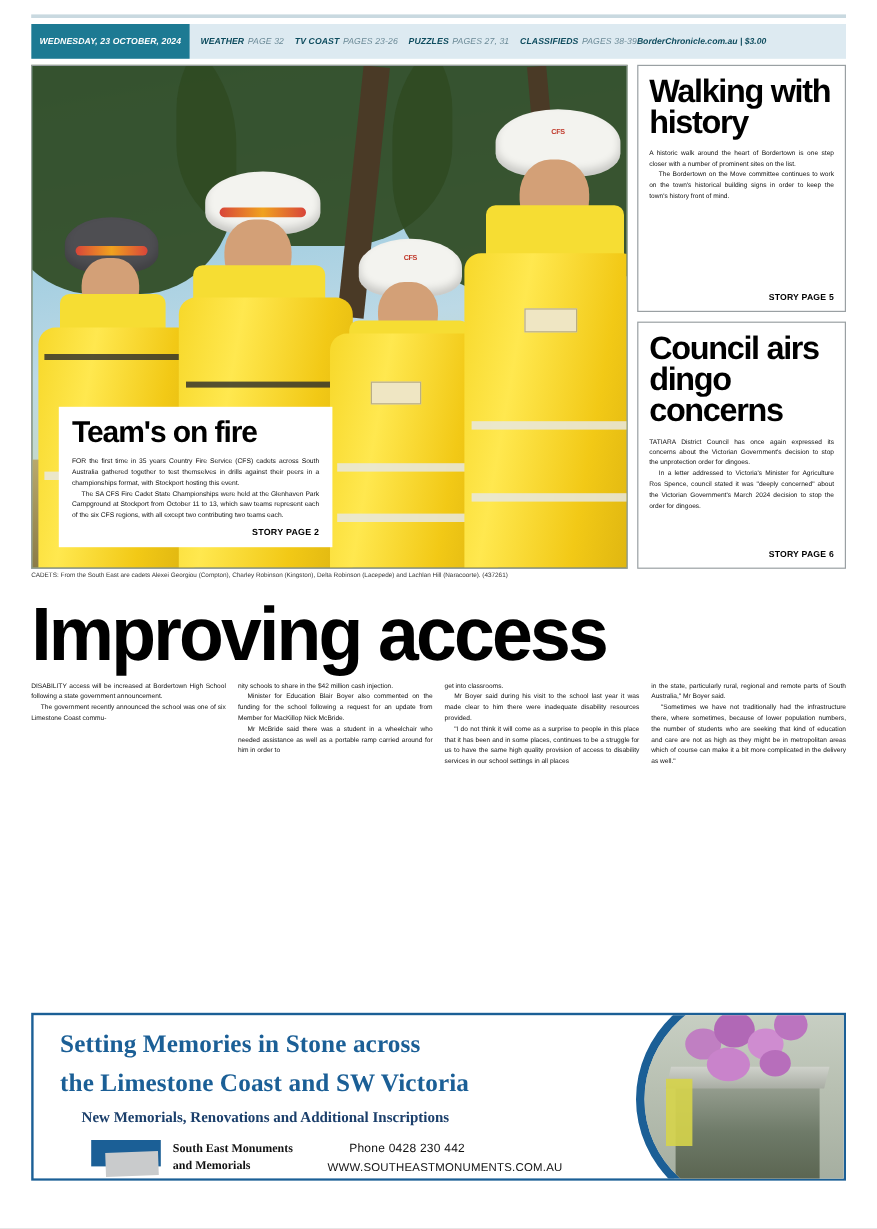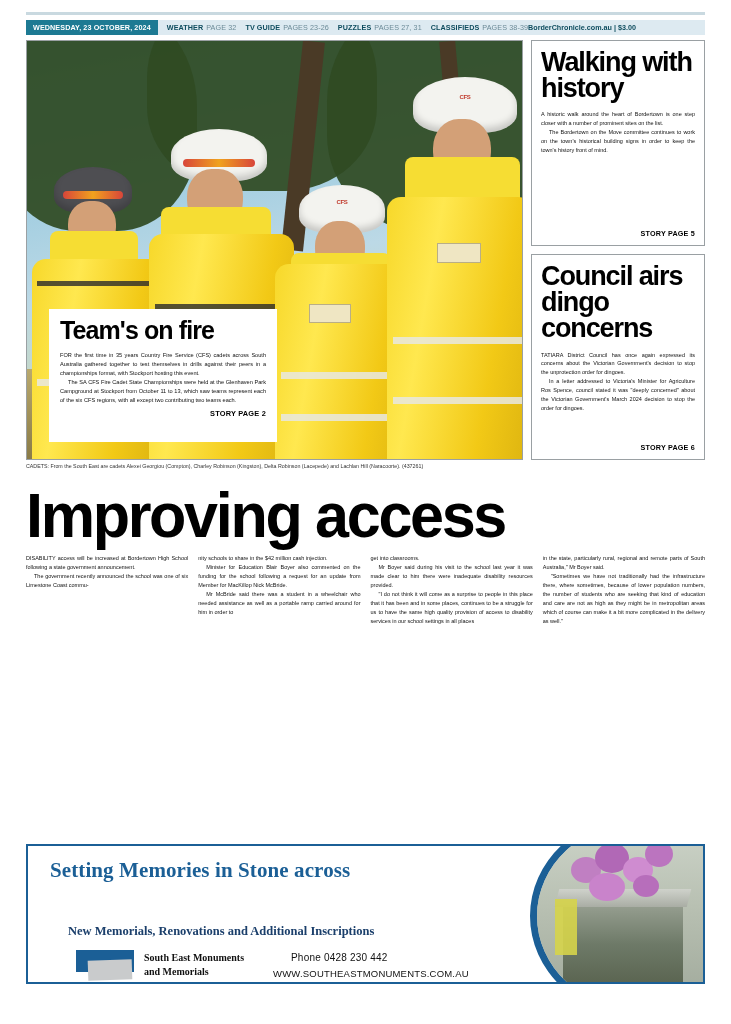--- a/index.html
+++ b/index.html
@@ -28,26 +28,27 @@
     letter-spacing:0.9px;
     color:#1d7a93;
     text-align:center;
   }
   .rule-thick{
     margin:12px 26px 0 26px;height:3px;background:#c9d9e0;
   }
   
   .infobar{
     margin:5px 26px 0 26px;
-    height:15px;
+    height:29px;
     background:#ddeaf1;
     display:flex;align-items:center;
     font-size:7.2px;
     white-space:nowrap;
     overflow:hidden;
+    font-style:italic;
   }
   .infobar .date{
     background:#1d7a93;color:#fff;font-weight:bold;
     padding:3px 7px 3px 7px;height:100%;
     display:flex;align-items:center;
     letter-spacing:0.1px;
   }
   .infobar .item{
     display:flex;align-items:center;gap:3px;margin-left:9px;
   }
@@ -84,21 +85,21 @@
   .helmet.dark{background:#4e4e52;}
   .cfslogo{position:absolute;left:50%;top:30%;transform:translateX(-50%);
      font-size:6px;font-weight:bold;color:#c0392b;letter-spacing:-.3px;}
   .goggles{position:absolute;left:12%;right:12%;height:8px;border-radius:5px;
      background:linear-gradient(90deg,#d8453a,#f0a21e,#d8453a);}
   .neck{position:absolute;background:#f6dd33;border-radius:8px;}
   .badge{position:absolute;background:#efe6c3;border:1px solid #b9ae86;}
   
   .overlay-box{
     position:absolute;left:22px;bottom:17px;width:228px;
-    background:#fff;padding:9px 11px 24px 11px;box-sizing:border-box;
+    background:#fff;padding:9px 11px 8px 11px;box-sizing:border-box;
   }
   .overlay-head{
     font-size:25px;font-weight:bold;line-height:1;margin:0 0 8px 0;
     letter-spacing:-0.9px;color:#000;
   }
   .body-text{font-size:5.6px;line-height:1.62;color:#111;text-align:justify;
              font-family:"Liberation Sans",sans-serif;}
   .body-text p{margin:0;text-indent:8px;}
   .body-text p.first{text-indent:0;}
   .story-page{font-size:7.4px;font-weight:bold;text-align:right;margin-top:4px;letter-spacing:.2px;}
@@ -177,21 +178,21 @@
 
   <div class="rule-thick"></div>
 
   <div class="infobar">
     <div class="date">WEDNESDAY, 23 OCTOBER, 2024</div>
     <div class="item">
       <span class="lab">WEATHER</span>
       <span class="pg">PAGE 32</span>
     </div>
     <div class="item">
-      <span class="lab">TV GUIDE</span>
+      <span class="lab">TV COAST</span>
       <span class="pg">PAGES 23-26</span>
     </div>
     <div class="item">
       <span class="lab">PUZZLES</span>
       <span class="pg">PAGES 27, 31</span>
     </div>
     <div class="item">
       <span class="lab">CLASSIFIEDS</span>
       <span class="pg">PAGES 38-39</span>
     </div>
@@ -332,20 +333,21 @@
         <div class="stonetop"></div>
         <div class="plaque"></div>
         <div class="flower" style="left:34px;top:34px;width:30px;height:26px;"></div>
         <div class="flower" style="left:58px;top:20px;width:34px;height:30px;background:#b168b6;"></div>
         <div class="flower" style="left:86px;top:34px;width:30px;height:26px;background:#cf8cd0;"></div>
         <div class="flower" style="left:108px;top:18px;width:28px;height:26px;background:#bb74bf;"></div>
         <div class="flower" style="left:52px;top:50px;width:36px;height:28px;background:#c983cb;"></div>
         <div class="flower" style="left:96px;top:52px;width:26px;height:22px;background:#b76ebb;"></div>
       </div>
       <div class="ad-l1">Setting Memories in Stone across</div>
+      <div class="ad-l2">the Limestone Coast and SW Victoria</div>
       <div class="ad-l3">New Memorials, Renovations and Additional Inscriptions</div>
       <div class="ad-logo">
         <div class="blue"></div>
         <div class="grey"></div>
       </div>
       <div class="ad-name">
         <div>South East Monuments</div>
         <div>and Memorials</div>
       </div>
       <div class="ad-phone">Phone 0428 230 442</div>

